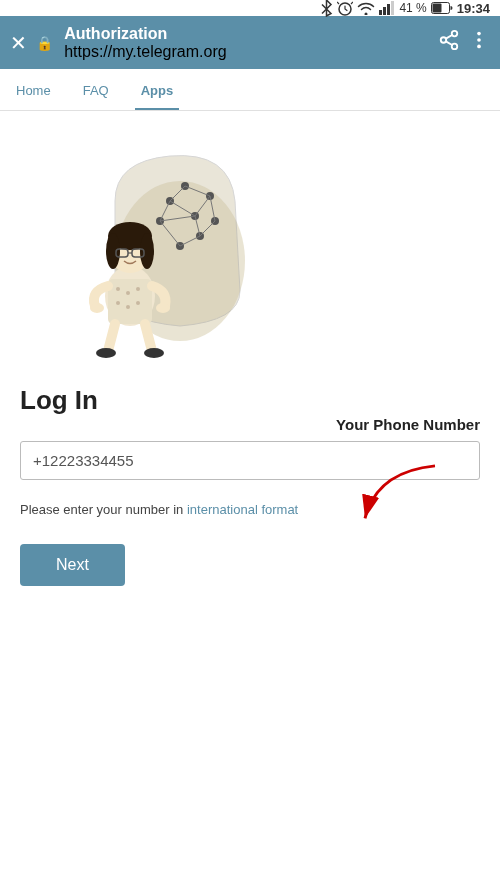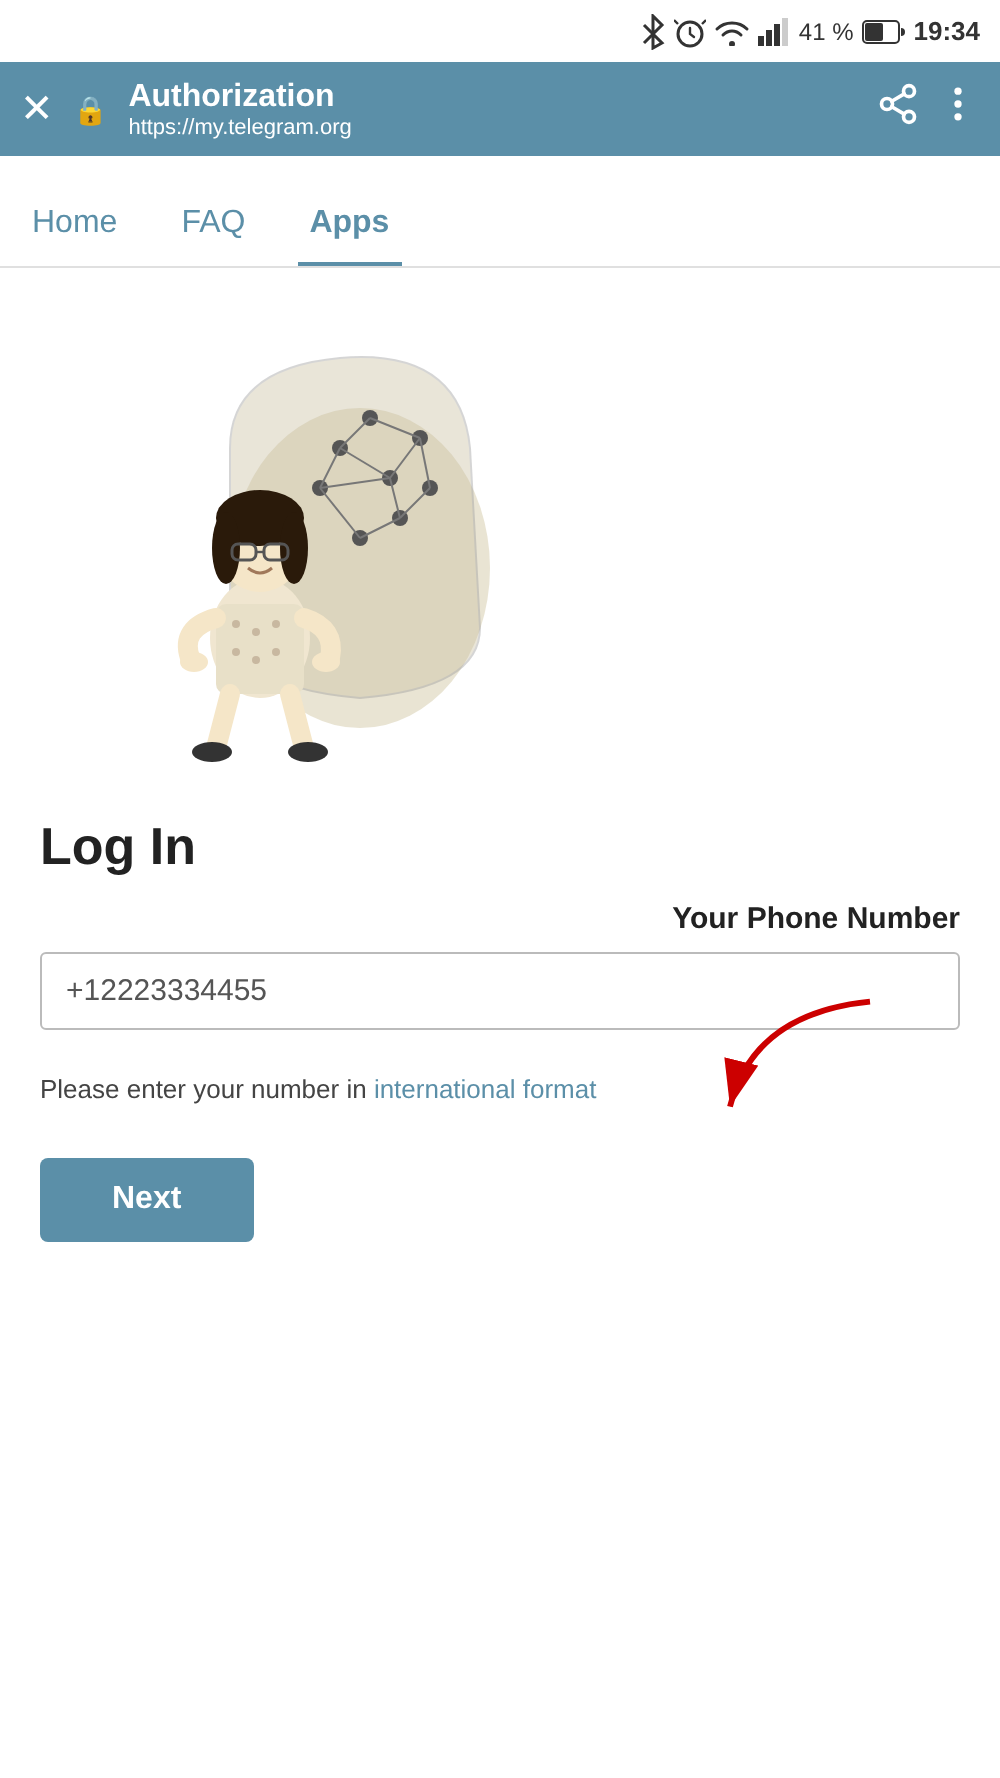--- a/index.html
+++ b/index.html
@@ -9,21 +9,21 @@
       min-height: 889px;
       font-family: Arial, sans-serif;
       background: #fff;
       font-size: 15px;
       color: #222;
     }
 
     
     .status-bar {
       background: #fff;
-      height: 31px;
+      height: 16px;
       display: flex;
       align-items: center;
       justify-content: flex-end;
       padding: 0 10px;
       gap: 6px;
       font-size: 12px;
       color: #333;
     }
     .status-bar .time {
       font-weight: bold;
@@ -59,44 +59,44 @@
     .browser-title-area {
       flex: 1;
     }
     .browser-title {
       font-size: 16px;
       font-weight: bold;
       color: #fff;
       line-height: 1.2;
     }
     .browser-url {
-      font-size: 11px;
-      color: #ffffff;
+      font-size: 16px;
+      color: #000000;
     }
     .browser-actions {
       display: flex;
       align-items: center;
       gap: 8px;
     }
     .browser-action-btn {
       color: #fff;
       font-size: 20px;
       cursor: pointer;
     }
 
     
     .nav-tabs {
       display: flex;
       border-bottom: 1px solid #e0e0e0;
       padding: 0 10px;
       gap: 20px;
     }
     .nav-tab {
-      padding: 25px 6px 10px;
-      font-size: 16px;
+      padding: 14px 6px 10px;
+      font-size: 13px;
       color: #5b8fa8;
       cursor: pointer;
       text-decoration: none;
       border-bottom: 2px solid transparent;
     }
     .nav-tab.active {
       border-bottom: 2px solid #5b8fa8;
       font-weight: bold;
     }
 
@@ -114,21 +114,20 @@
     .illustration-svg {
       width: 210px;
       height: 220px;
     }
 
     
     .login-title {
       font-size: 26px;
       font-weight: bold;
       color: #222;
-      margin-bottom: 12px;
     }
     .login-description {
       font-size: 15px;
       color: #444;
       line-height: 1.5;
       margin-bottom: 22px;
     }
     .field-label {
       font-size: 15px;
       font-weight: bold;
@@ -172,21 +171,21 @@
 
     .next-button {
       margin-top: 24px;
       background: #5b8fa8;
       color: #fff;
       border: none;
       border-radius: 4px;
       padding: 12px 36px;
       font-size: 16px;
       cursor: pointer;
-      font-weight: bold;
+      font-weight: normal;
     }
 
     
     .arrow-svg {
       width: 100px;
       height: 60px;
     }
   </style>
 </head>
 <body>

